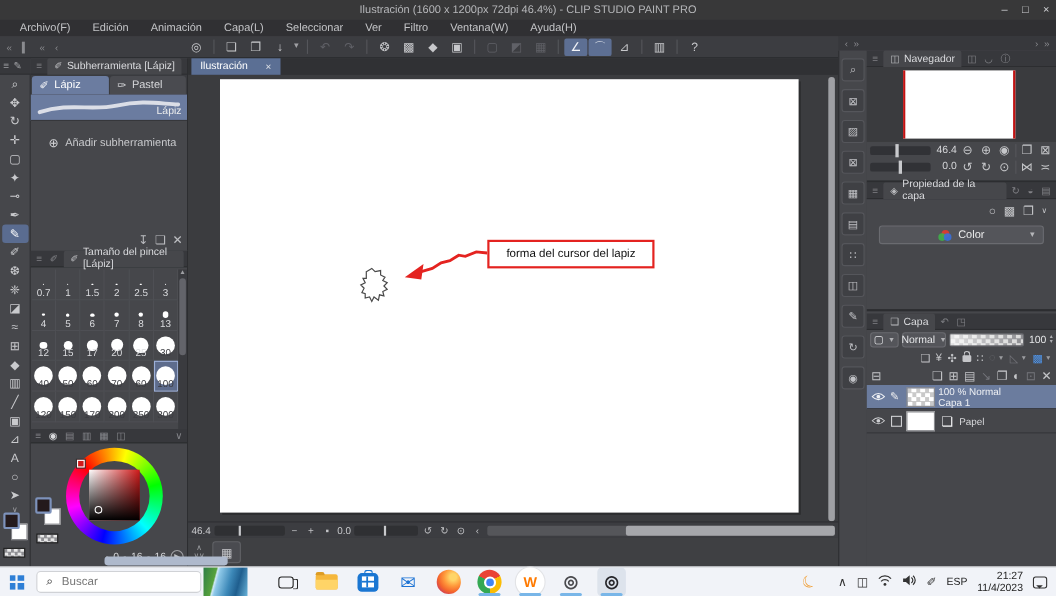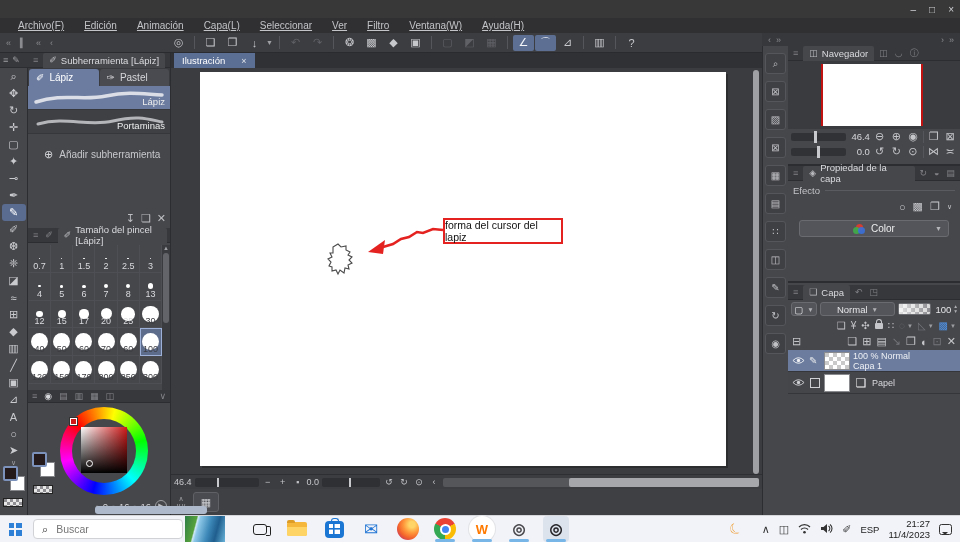--- a/index.html
+++ b/index.html
@@ -10,21 +10,21 @@
 
 .titlebar{position:absolute;left:0;top:0;right:0;height:18px;background:#383839;
   display:flex;align-items:center;justify-content:center;font-size:10px;color:#b6b7ba;}
 .win-controls{position:absolute;right:6px;top:0;height:18px;display:flex;gap:13px;
   align-items:center;color:#cfd0d3;font-size:10px;}
 .win-controls span{cursor:default;}
 
 
 .menubar{position:absolute;left:0;top:18px;right:0;height:15px;background:#303033;
   display:flex;align-items:center;padding-left:8px;}
-.menu-item{font-size:10px;color:#c3c4c7;padding:0 10px;text-decoration:underline;}
+.menu-item{font-size:10px;color:#c3c4c7;padding:0 10px;}
 
 
 .toolbarrow{position:absolute;left:0;top:33px;width:762px;height:20px;background:#3c3d41;
   border-bottom:1px solid #2a2b2e;display:flex;align-items:center;}
 .tb-left{display:flex;gap:9px;padding:0 6px;color:#8a8b8f;font-size:9px;width:168px;}
 .tb-icons{display:flex;align-items:center;gap:1px;}
 .tb{width:21px;height:16px;display:inline-flex;align-items:center;justify-content:center;
   font-size:11px;color:#c7c8cb;border-radius:2px;}
 .tb.disabled{color:#606167;}
 .tb.active{background:#5d6f93;color:#f2f4f8;}
@@ -115,21 +115,21 @@
 
 
 .canvas-area{position:absolute;left:171px;top:53px;width:591px;bottom:27px;background:#3b3c3f;}
 .doc-tabbar{position:absolute;left:0;top:0;right:0;height:15px;background:#303134;}
 .doc-tab{position:absolute;left:3px;top:0;height:15px;background:#5b6f94;color:#fff;
   font-size:9.5px;display:flex;align-items:center;padding:0 8px;gap:16px;}
 .doc-close{font-size:9px;color:#dfe2e8;}
 .page{position:absolute;left:29px;top:19px;width:526px;height:394px;background:#fff;
   box-shadow:2px 2px 0 #2c2d2f;}
 .cv-overlay{position:absolute;left:0;top:0;pointer-events:none;}
-.anno-box{position:absolute;left:272px;top:165px;width:120px;height:26px;background:#fff;
+.anno-box{position:absolute;left:272px;top:165px;width:152px;height:26px;background:#fff;
   border:2px solid #e42320;display:flex;align-items:center;justify-content:center;
   font-size:10.5px;color:#101010;}
 .cv-vscroll{position:absolute;right:3px;top:17px;width:6px;bottom:41px;background:#9fa0a4;border-radius:3px;}
 .cv-bar{position:absolute;left:0;right:0;bottom:26px;height:15px;background:#3c3d41;
   border-top:1px solid #2e2f32;display:flex;align-items:center;gap:3px;padding:0 3px;
   font-size:9px;color:#c9cacd;}
 .cv-track{height:9px;background:#2f3033;border-radius:2px;position:relative;}
 .cv-thumbline{position:absolute;top:0;bottom:0;width:2px;background:#c8c9cc;}
 .cv-btn{font-size:9px;color:#c2c3c6;width:12px;text-align:center;}
 .cv-hscroll{flex:1;height:9px;background:#55565a;border-radius:2px;position:relative;}
@@ -269,20 +269,21 @@
 .tray-bubble{width:13px;height:11px;border:1.2px solid #333;border-radius:2.5px;position:relative;}
 .tray-bubble::after{content:"";position:absolute;left:2px;bottom:-4px;width:0;height:0;
   border:3px solid transparent;border-top-color:#333;}
 </style>
 </head>
 <body>
 
 <div id="root">
 
   <div class="titlebar">
+    <span>Ilustración (1600 x 1200px 72dpi 46.4%) - CLIP STUDIO PAINT PRO</span>
     <span class="win-controls">
       <span>–</span>
       <span>□</span>
       <span>×</span>
     </span>
   </div>
 
   <div class="menubar" id="menubar">
       <span class="menu-item">Archivo(F)</span>
       <span class="menu-item">Edición</span>
@@ -387,26 +388,20 @@
         <span class="ti">✑</span>
         <span>Pastel</span>
       </span>
     </div>
     <div class="br sel">
       <svg width="140" height="24">
         <path d="M8,16 C35,7 55,15 78,10 S115,8 134,9" fill="none" stroke="#e8e9ee" stroke-width="3.5" stroke-linecap="round" opacity="0.9"></path>
       </svg>
       <span class="br-label">Lápiz</span>
     </div>
-    <div class="br">
-      <svg width="140" height="24">
-        <path d="M10,14 C38,6 60,17 85,11 S120,9 134,12" fill="none" stroke="#c9cacd" stroke-width="3" stroke-linecap="round" opacity="0.85"></path>
-      </svg>
-      <span class="br-label">Portaminas</span>
-    </div>
     <div class="st-add">
       <span class="ti">⊕</span>
       <span>Añadir subherramienta</span>
     </div>
     <div class="st-foot" id="st-foot">
         <span>↧</span>
         <span>❏</span>
         <span>✕</span>
       </div>
   </div>
@@ -684,23 +679,20 @@
       <div class="p-hd">
         <span class="hd-ic">≡</span>
         <span class="p-tab">
           <span class="ti">◈</span>
           <span>Propiedad de la capa</span>
         </span>
         <span class="hd-ic">↻</span>
         <span class="hd-ic">◒</span>
         <span class="hd-ic">▤</span>
       </div>
-      <div class="sep-label">
-        <span>Efecto</span>
-      </div>
       <div class="lp-icons">
         <span>○</span>
         <span>▩</span>
         <span>❐</span>
         <span style="font-size:7px">∨</span>
       </div>
       <div class="lp-dd">
         <span class="tri-dots">
             <i></i>
             <i></i>
@@ -719,21 +711,21 @@
           <span>Capa</span>
         </span>
         <span class="hd-ic">↶</span>
         <span class="hd-ic">◳</span>
       </div>
       <div class="ly-row1">
         <span class="ly-dd" style="width:26px">
           <span>▢</span>
           <span class="ddv">▼</span>
         </span>
-        <span class="ly-dd" style="width:75px">
+        <span class="ly-dd" style="width:40px">
           <span>Normal</span>
           <span class="ddv">▼</span>
         </span>
         <span class="ly-op"></span>
         <span class="ly-opval">100</span>
         <span class="ly-step">
             <span>▴</span>
             <span>▾</span>
           </span>
       </div>

